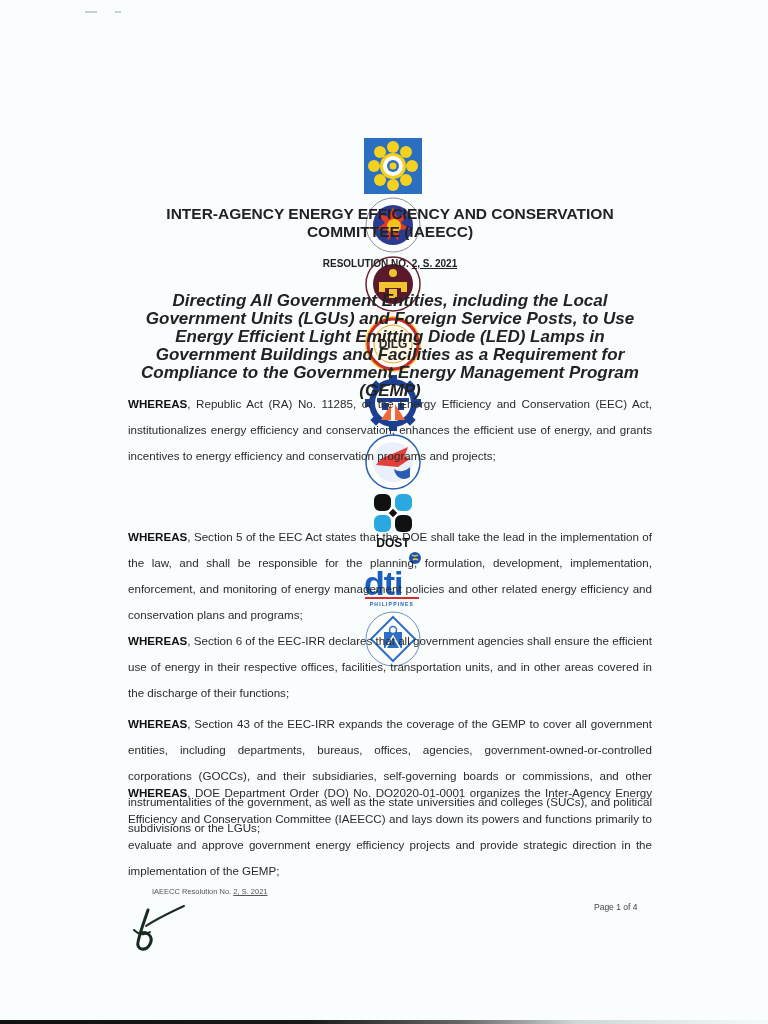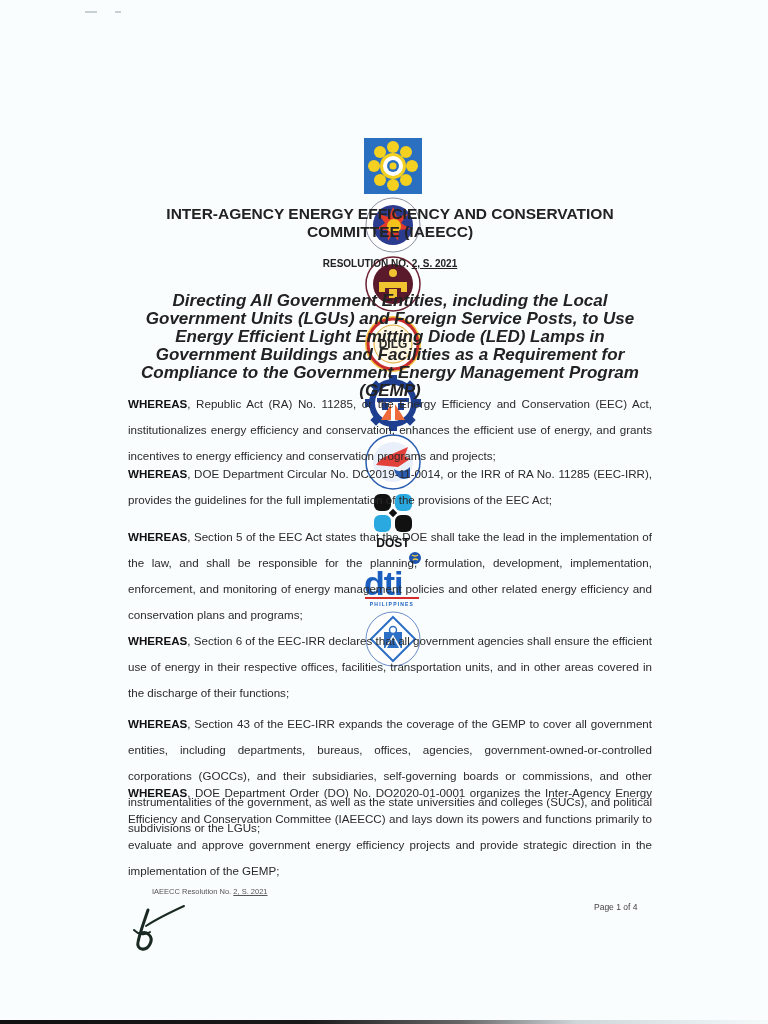--- a/index.html
+++ b/index.html
@@ -196,23 +196,20 @@
 
   <div class="reso-no">
     <span>RESOLUTION NO. </span><span class="u">2, S. 2021</span>
   </div>
 
   <div class="subject">Directing All Government Entities, including the Local Government Units (LGUs) and Foreign Service Posts, to Use Energy Efficient Light Emitting Diode (LED) Lamps in Government Buildings and Facilities as a Requirement for Compliance to the Government Energy Management Program (GEMP)</div>
 
   <div class="para" style="top:391px;">
     <b>WHEREAS</b><span>, Republic Act (RA) No. 11285, or the Energy Efficiency and Conservation (EEC) Act, institutionalizes energy efficiency and conservation, enhances the efficient use of energy, and grants incentives to energy efficiency and conservation programs and projects;</span>
   </div>
-  <div class="para" style="top:461px;">
-    <b>WHEREAS</b><span>, DOE Department Circular No. DC2019-11-0014, or the IRR of RA No. 11285 (EEC-IRR), provides the guidelines for the full implementation of the provisions of the EEC Act;</span>
-  </div>
   <div class="para" style="top:524px;">
     <b>WHEREAS</b><span>, Section 5 of the EEC Act states that the DOE shall take the lead in the implementation of the law, and shall be responsible for the planning, formulation, development, implementation, enforcement, and monitoring of energy management policies and other related energy efficiency and conservation plans and programs;</span>
   </div>
   <div class="para" style="top:628px;">
     <b>WHEREAS</b><span>, Section 6 of the EEC-IRR declares that all government agencies shall ensure the efficient use of energy in their respective offices, facilities, transportation units, and in other areas covered in the discharge of their functions;</span>
   </div>
   <div class="para" style="top:711px;">
     <b>WHEREAS</b><span>, Section 43 of the EEC-IRR expands the coverage of the GEMP to cover all government entities, including departments, bureaus, offices, agencies, government-owned-or-controlled corporations (GOCCs), and their subsidiaries, self-governing boards or commissions, and other instrumentalities of the government, as well as the state universities and colleges (SUCs), and political subdivisions or the LGUs;</span>
   </div>
   <div class="para" style="top:780px;">

